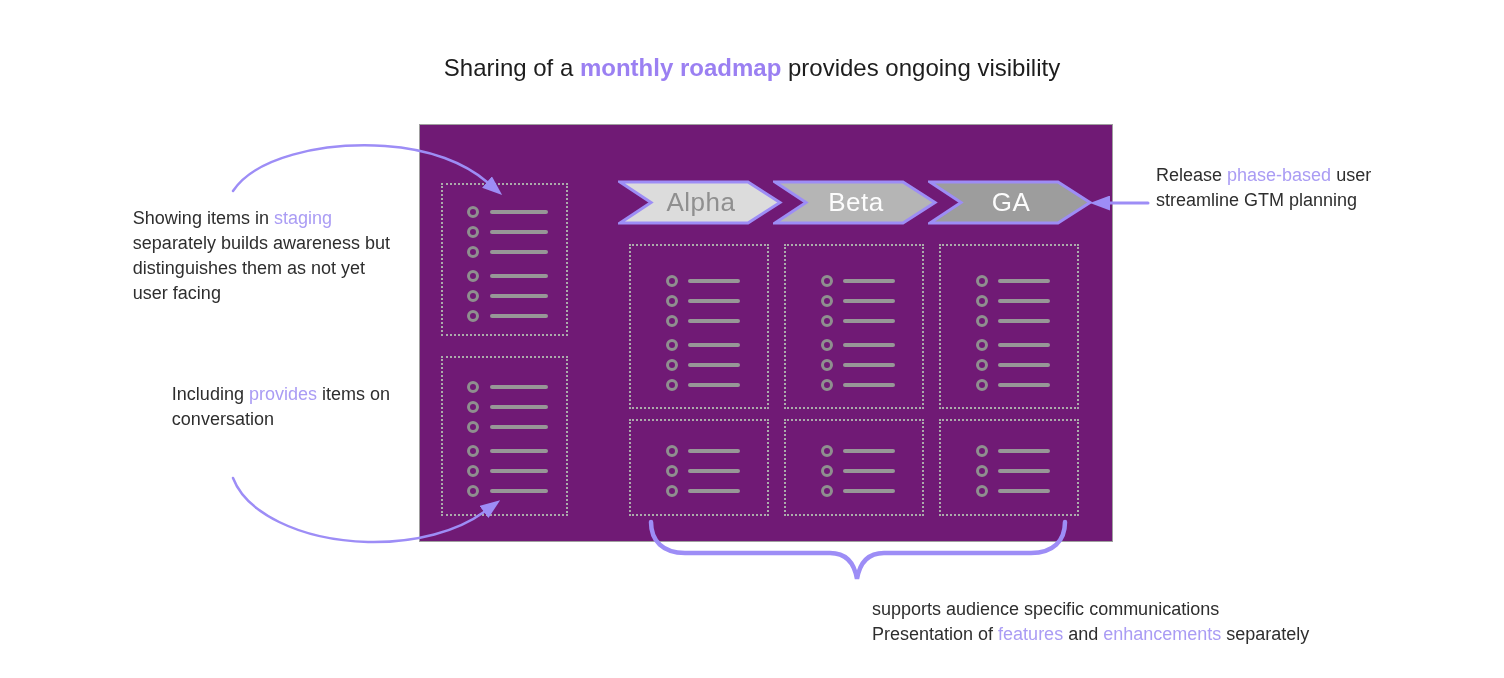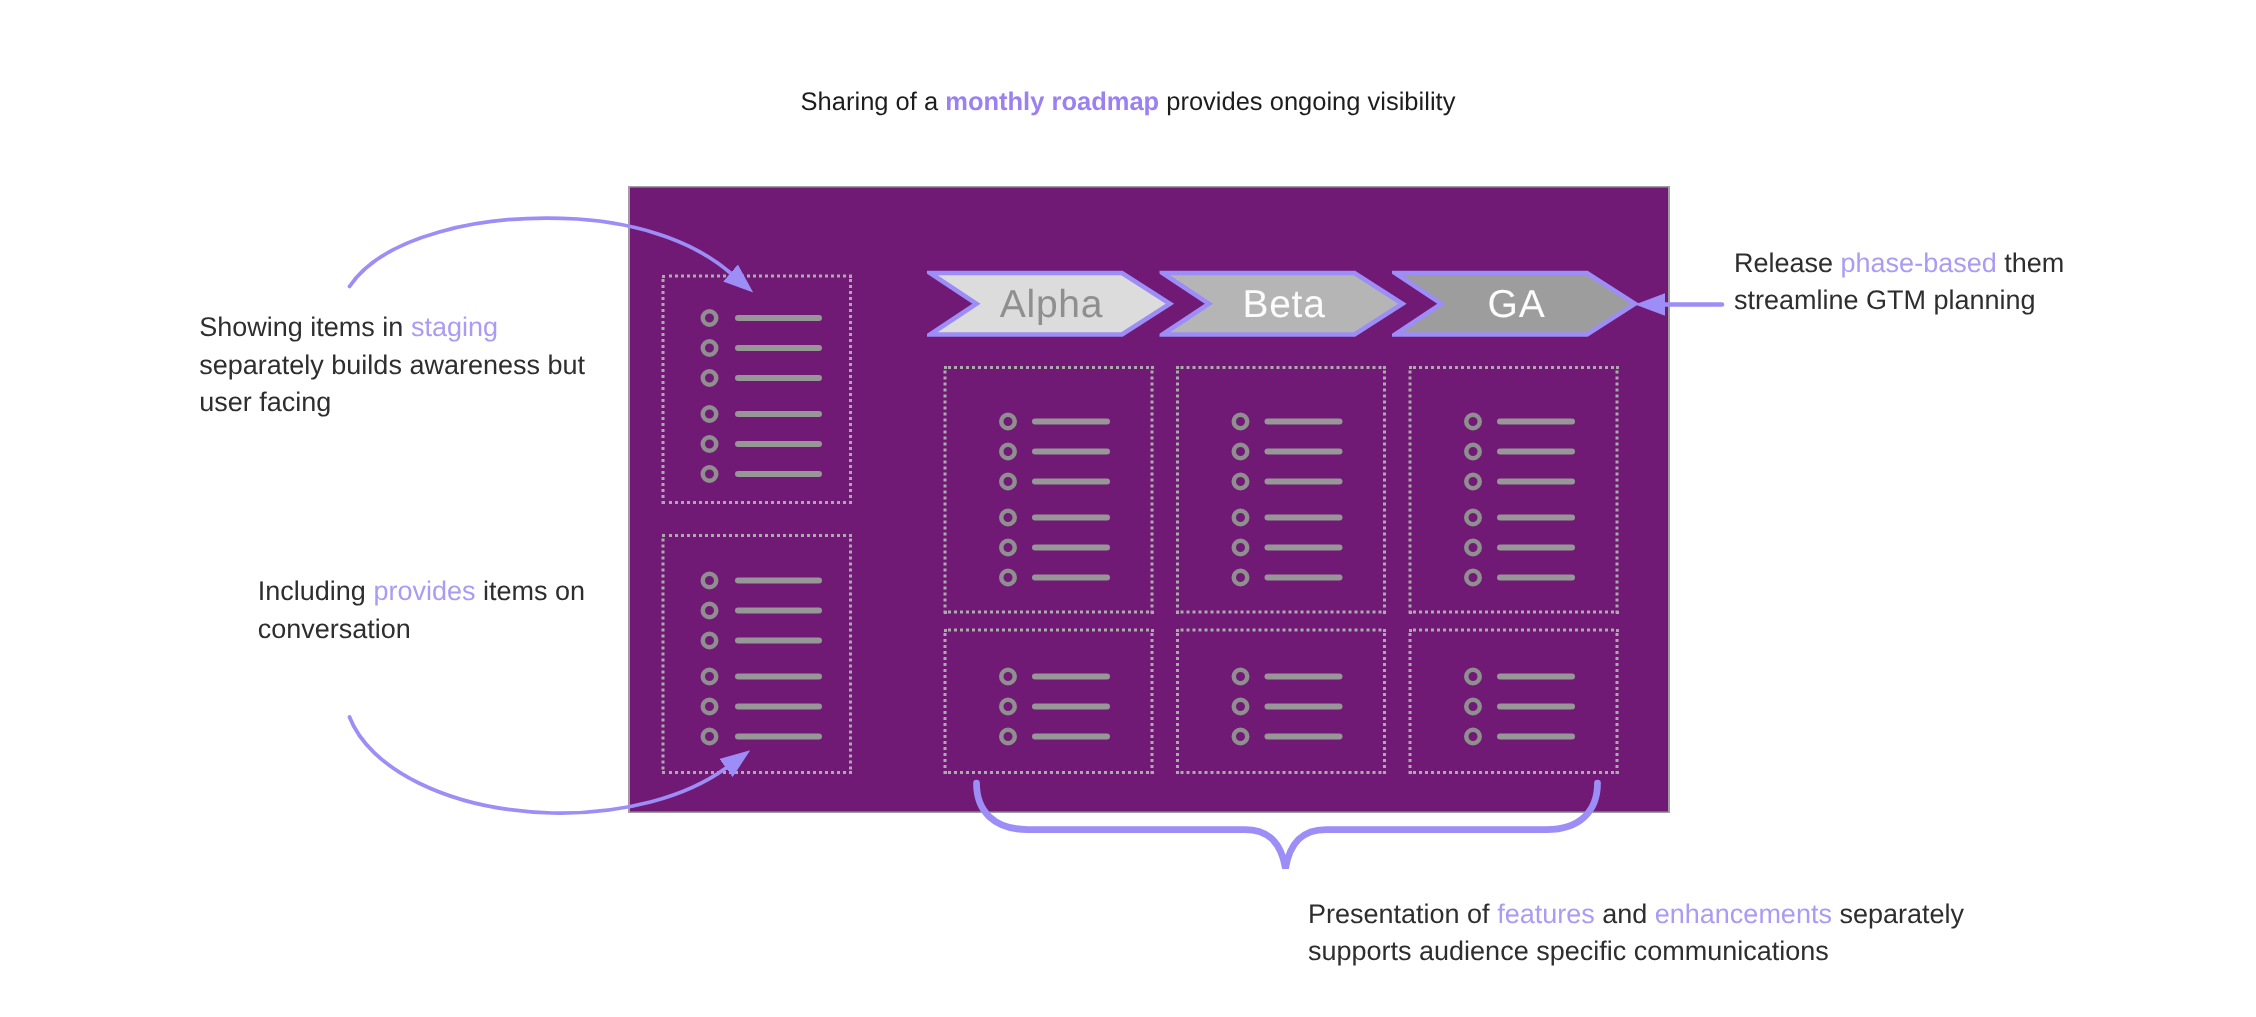--- a/index.html
+++ b/index.html
@@ -1,21 +1,21 @@
 <!DOCTYPE html>
 <html><head>
 <meta charset="utf-8">
 <style>
   html,body{margin:0;padding:0;background:#ffffff;}
   .canvas{position:relative;width:1504px;height:678px;background:#ffffff;overflow:hidden;
           font-family:"Liberation Sans","DejaVu Sans",sans-serif;color:#2b2b2b;}
 
   
   .title{position:absolute;top:53px;left:0;width:100%;text-align:center;
-         font-size:17px;line-height:30px;color:#1d1d1d;}
+         font-size:24px;line-height:30px;color:#1d1d1d;}
   .title .line{white-space:nowrap;}
   .hlb{color:#9b80f2;font-weight:700;}
   .hl{color:#aa9cf4;}
 
   
   .roadmap-box{position:absolute;left:419px;top:124px;width:694px;height:418px;
                border:1.5px solid #9f9f9f;background:#701a75;box-sizing:border-box;}
 
   
   .dotted-box{position:absolute;border:2px dotted #ababab;box-sizing:border-box;
@@ -260,33 +260,34 @@
         <span class="dot"></span>
         <span class="bar"></span>
       </div>
       </div>
 
   </div>
 
   <div class="note note-right-aligned note-staging">
       <div class="line"><span>Showing items in </span><span class="hl">staging</span></div>
       <div class="line"><span>separately builds awareness but</span></div>
+      <div class="line"><span>distinguishes them as not yet</span></div>
       <div class="line"><span>user facing</span></div>
     </div>
   <div class="note note-right-aligned note-discovery">
       <div class="line"><span>Including </span><span class="hl">provides</span><span> items on</span></div>
       <div class="line"><span>conversation</span></div>
     </div>
   <div class="note note-release">
-      <div class="line"><span>Release </span><span class="hl">phase-based</span><span> them</span></div>
+      <div class="line"><span>Release </span><span class="hl">phase-based</span><span> user</span></div>
       <div class="line"><span>streamline GTM planning</span></div>
     </div>
   <div class="note note-presentation">
+      <div class="line"><span>supports audience specific communications</span></div>
       <div class="line"><span>Presentation of </span><span class="hl">features</span><span> and </span><span class="hl">enhancements</span><span> separately</span></div>
-      <div class="line"><span>supports audience specific communications</span></div>
     </div>
 
   <svg class="overlay" viewBox="0 0 1504 678">
     <defs>
       <marker id="ah" markerUnits="userSpaceOnUse" markerWidth="20" markerHeight="15" refX="0" refY="7.5" orient="auto">
         <polygon points="0,0 20,7.5 0,15" fill="#9d8df6"></polygon>
       </marker>
     </defs>
     <path d="M 233 191 C 255 158, 320 142, 385 146 C 430 149, 465 163, 487 182" fill="none" stroke="#9d8df6" stroke-width="2.5" stroke-linecap="round" marker-end="url(#ah)"></path>
     <path d="M 233 478 C 246 512, 298 540, 368 542 C 416 543, 458 531, 484 512" fill="none" stroke="#9d8df6" stroke-width="2.5" stroke-linecap="round" marker-end="url(#ah)"></path>

